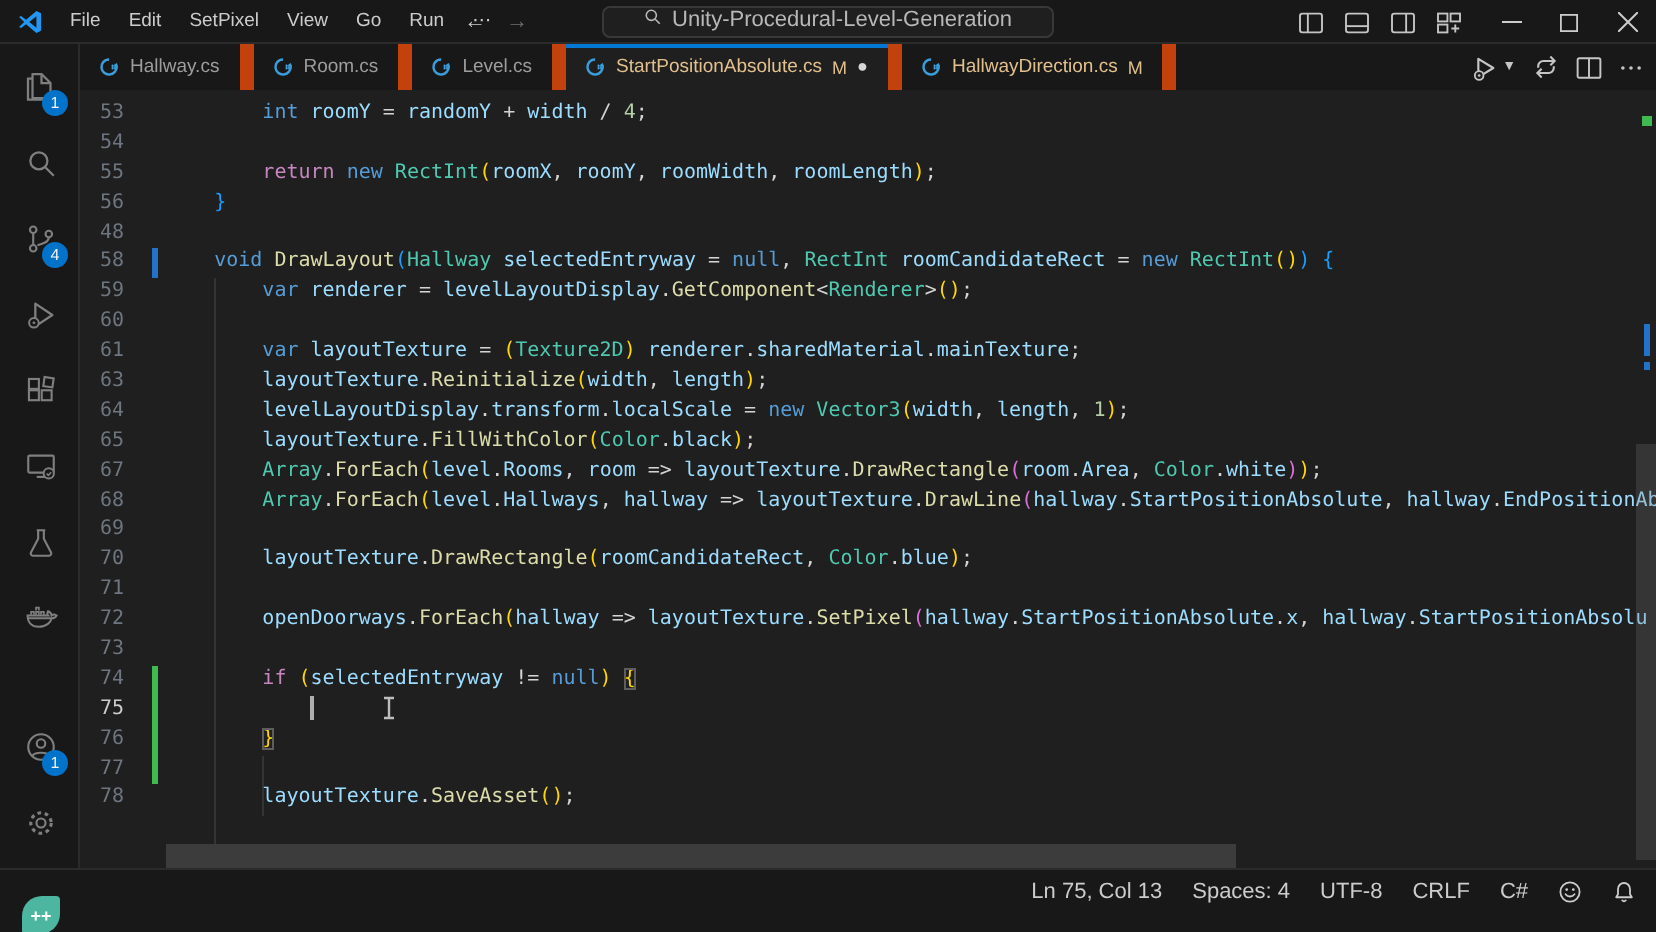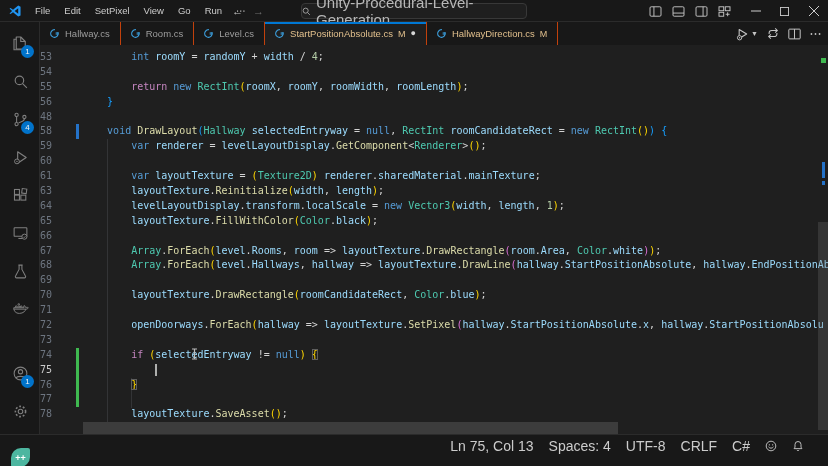--- a/index.html
+++ b/index.html
@@ -10,70 +10,70 @@
     color:#cccccc; -webkit-font-smoothing:antialiased;
   }
   
   .titlebar { position:absolute; left:0; top:0; width:828px; height:22px; background:#181818; border-bottom:1px solid #2b2b2b; }
   .logo { position:absolute; left:8px; top:4px; width:14px; height:14px; }
   .menus { position:absolute; left:28px; top:0; height:22px; display:flex; align-items:center; }
   .menu-item { font-size:9.5px; padding:0 7px; height:18px; line-height:18px; border-radius:4px; color:#cccccc; cursor:default; }
   .nav { position:absolute; left:232px; top:0; height:22px; display:flex; align-items:center; gap:10px; font-size:11px; }
   .nav .fwd { color:#707070; }
   .cmd-center { position:absolute; left:50%; transform:translateX(-50%); top:3px; width:226px; height:16px;
-    background:#1f1f1f; border:1px solid #383838; border-radius:4px; display:flex; align-items:center; justify-content:center; gap:5px;
-    font-size:15px; color:#b8b8b8; }
+    background:#1f1f1f; border:1px solid #383838; border-radius:4px; display:flex; justify-content:center; gap:5px;
+    font-size:11px; color:#b8b8b8; }
   .layout-controls { position:absolute; right:92px; top:0; height:22px; display:flex; align-items:center; }
   .layout-controls .lc { width:23px; height:22px; display:flex; align-items:center; justify-content:center; }
   .win-controls { position:absolute; right:0; top:0; height:22px; display:flex; }
   .win-controls .wc { width:29px; height:22px; display:flex; align-items:center; justify-content:center; }
   
   .activitybar { position:absolute; left:0; top:22px; width:40px; height:412px; background:#181818; border-right:1px solid #2b2b2b; }
   .ab-group-top { position:absolute; top:2px; left:0; width:40px; display:flex; flex-direction:column; }
   .ab-group-bottom { position:absolute; bottom:4px; left:0; width:40px; display:flex; flex-direction:column; }
   .ab-item { position:relative; width:40px; height:38px; display:flex; align-items:center; justify-content:center; opacity:.95; }
   .ab-badge { position:absolute; right:6px; bottom:4px; min-width:13px; height:13px; padding:0 3px; border-radius:8px;
     background:var(--badge-bg); color:#fff; font-size:8px; line-height:13px; text-align:center; }
   
   .tabbar { position:absolute; left:40px; top:22px; width:788px; height:23px; background:#181818; display:flex; }
   .tab { position:relative; height:23px; display:flex; align-items:center; gap:5px; padding:0 10px 0 9px;
-    background:#181818; border-right:1px solid #c2410c; font-size:9.5px; color:#9d9d9d; }
+    background:#181818; border-right:7px solid #c2410c; font-size:9.5px; color:#9d9d9d; }
   .tab.active { background:#1f1f1f; color:#e8e8e8; }
   .tab.active::before { content:""; position:absolute; left:0; right:0; top:0; height:1.5px; background:var(--accent); }
   .tab .t-label.modified { color:var(--modified); }
   .tab .t-state { color:var(--modified); font-size:9px; }
   .tab .t-dirty { color:#d7d7d7; font-size:9px; line-height:9px; }
   .editor-actions { position:absolute; right:4px; top:22px; height:23px; display:flex; align-items:center; gap:4px; }
   .ea { display:flex; align-items:center; justify-content:center; height:20px; padding:0 2px; color:#c5c5c5; }
   .ea .chev { font-size:7px; color:#c5c5c5; margin-left:1px; }
   
   .editor { position:absolute; left:40px; top:45px; width:788px; height:389px; background:#1f1f1f; overflow:hidden; }
   .code-lines { position:absolute; left:0; top:5px; width:100%; }
   .code-row { display:flex; height:14.9px; line-height:14.9px; font-family:"DejaVu Sans Mono", monospace; font-size:10px; white-space:pre; }
-  .ln { width:32px; text-align:left; color:#6e7681; flex:0 0 32px; }
+  .ln { width:32px; text-align:center; color:#6e7681; flex:0 0 32px; }
   .ln.cur { color:#cccccc; }
   .gut { width:11px; flex:0 0 11px; position:relative; }
   .gut .gm { position:absolute; left:4px; top:0; width:3px; height:14.9px; }
   .gut .gm.m { background:#2472c8; }
   .gut .gm.a { background:#3fb950; }
   .code { color:#d4d4d4; }
   .tk.kw { color:#569CD6; } .tk.ct { color:#C586C0; } .tk.ty { color:#4EC9B0; }
   .tk.fn { color:#DCDCAA; } .tk.vr { color:#9CDCFE; } .tk.nm { color:#B5CEA8; }
   .tk.op { color:#D4D4D4; } .tk.tx { color:#D4D4D4; }
   .tk.b1 { color:#FFD700; } .tk.b2 { color:#DA70D6; } .tk.b3 { color:#179FFF; }
   .tk.bm { outline:1px solid #5e5e5e; outline-offset:-1px; }
   .caret { display:inline-block; width:1.5px; height:12px; background:#aeafad; vertical-align:middle; }
   .indent-guide { position:absolute; width:1px; background:#333436; }
   .hscroll { position:absolute; left:43px; top:377px; width:535px; height:12px; background:rgba(121,121,121,0.32); }
   .vscroll { position:absolute; right:0; top:177px; width:10px; height:208px; background:rgba(121,121,121,0.25); }
   .ruler-mark { position:absolute; }
   .mouse-ibeam { position:absolute; left:151px; top:303px; }
   
   .statusbar { position:absolute; left:0; top:434px; width:828px; height:32px; background:#181818; border-top:1px solid #2b2b2b; }
-  .sb-right { position:absolute; right:24px; top:2px; height:18px; display:flex; align-items:center; gap:15px; font-size:14px; color:#cccccc; }
+  .sb-right { position:absolute; right:10px; top:2px; height:18px; display:flex; align-items:center; gap:15px; font-size:11px; color:#cccccc; }
   .sb-item { white-space:nowrap; }
   .sb-icon { display:flex; align-items:center; }
   .leaf-badge { position:absolute; left:11px; top:13px; width:19px; height:19px; background:#4db6a0;
     border-radius:10px 2px 10px 2px; color:#ffffff; font-size:9px; font-weight:bold; line-height:8px;
     display:flex; flex-direction:column; align-items:center; justify-content:center; }
   svg { display:block; }
 </style>
 </head>
 <body>
 
@@ -342,21 +342,20 @@
         <div class="code-row"><span class="ln">55</span><span class="gut"></span><span class="code">        <span class="tk ct">return</span><span class="tk tx"> </span><span class="tk kw">new</span><span class="tk tx"> </span><span class="tk ty">RectInt</span><span class="tk b1">(</span><span class="tk vr">roomX</span><span class="tk op">, </span><span class="tk vr">roomY</span><span class="tk op">, </span><span class="tk vr">roomWidth</span><span class="tk op">, </span><span class="tk vr">roomLength</span><span class="tk b1">)</span><span class="tk op">;</span></span></div>
         <div class="code-row"><span class="ln">56</span><span class="gut"></span><span class="code">    <span class="tk b3">}</span></span></div>
         <div class="code-row"><span class="ln">48</span><span class="gut"></span><span class="code"></span></div>
         <div class="code-row"><span class="ln">58</span><span class="gut"><span class="gm m"></span></span><span class="code">    <span class="tk kw">void</span><span class="tk tx"> </span><span class="tk fn">DrawLayout</span><span class="tk b3">(</span><span class="tk ty">Hallway</span><span class="tk tx"> </span><span class="tk vr">selectedEntryway</span><span class="tk op"> = </span><span class="tk kw">null</span><span class="tk op">, </span><span class="tk ty">RectInt</span><span class="tk tx"> </span><span class="tk vr">roomCandidateRect</span><span class="tk op"> = </span><span class="tk kw">new</span><span class="tk tx"> </span><span class="tk ty">RectInt</span><span class="tk b1">()</span><span class="tk b3">)</span><span class="tk tx"> </span><span class="tk b3">{</span></span></div>
         <div class="code-row"><span class="ln">59</span><span class="gut"></span><span class="code">        <span class="tk kw">var</span><span class="tk tx"> </span><span class="tk vr">renderer</span><span class="tk op"> = </span><span class="tk vr">levelLayoutDisplay</span><span class="tk op">.</span><span class="tk fn">GetComponent</span><span class="tk op">&lt;</span><span class="tk ty">Renderer</span><span class="tk op">&gt;</span><span class="tk b1">()</span><span class="tk op">;</span></span></div>
         <div class="code-row"><span class="ln">60</span><span class="gut"></span><span class="code"></span></div>
         <div class="code-row"><span class="ln">61</span><span class="gut"></span><span class="code">        <span class="tk kw">var</span><span class="tk tx"> </span><span class="tk vr">layoutTexture</span><span class="tk op"> = </span><span class="tk b1">(</span><span class="tk ty">Texture2D</span><span class="tk b1">)</span><span class="tk tx"> </span><span class="tk vr">renderer</span><span class="tk op">.</span><span class="tk vr">sharedMaterial</span><span class="tk op">.</span><span class="tk vr">mainTexture</span><span class="tk op">;</span></span></div>
         <div class="code-row"><span class="ln">63</span><span class="gut"></span><span class="code">        <span class="tk vr">layoutTexture</span><span class="tk op">.</span><span class="tk fn">Reinitialize</span><span class="tk b1">(</span><span class="tk vr">width</span><span class="tk op">, </span><span class="tk vr">length</span><span class="tk b1">)</span><span class="tk op">;</span></span></div>
         <div class="code-row"><span class="ln">64</span><span class="gut"></span><span class="code">        <span class="tk vr">levelLayoutDisplay</span><span class="tk op">.</span><span class="tk vr">transform</span><span class="tk op">.</span><span class="tk vr">localScale</span><span class="tk op"> = </span><span class="tk kw">new</span><span class="tk tx"> </span><span class="tk ty">Vector3</span><span class="tk b1">(</span><span class="tk vr">width</span><span class="tk op">, </span><span class="tk vr">length</span><span class="tk op">, </span><span class="tk nm">1</span><span class="tk b1">)</span><span class="tk op">;</span></span></div>
         <div class="code-row"><span class="ln">65</span><span class="gut"></span><span class="code">        <span class="tk vr">layoutTexture</span><span class="tk op">.</span><span class="tk fn">FillWithColor</span><span class="tk b1">(</span><span class="tk ty">Color</span><span class="tk op">.</span><span class="tk vr">black</span><span class="tk b1">)</span><span class="tk op">;</span></span></div>
-        <div class="code-row"><span class="ln">66</span><span class="gut"></span><span class="code"></span></div>
         <div class="code-row"><span class="ln">67</span><span class="gut"></span><span class="code">        <span class="tk ty">Array</span><span class="tk op">.</span><span class="tk fn">ForEach</span><span class="tk b1">(</span><span class="tk vr">level</span><span class="tk op">.</span><span class="tk vr">Rooms</span><span class="tk op">, </span><span class="tk vr">room</span><span class="tk op"> =&gt; </span><span class="tk vr">layoutTexture</span><span class="tk op">.</span><span class="tk fn">DrawRectangle</span><span class="tk b2">(</span><span class="tk vr">room</span><span class="tk op">.</span><span class="tk vr">Area</span><span class="tk op">, </span><span class="tk ty">Color</span><span class="tk op">.</span><span class="tk vr">white</span><span class="tk b2">)</span><span class="tk b1">)</span><span class="tk op">;</span></span></div>
         <div class="code-row"><span class="ln">68</span><span class="gut"></span><span class="code">        <span class="tk ty">Array</span><span class="tk op">.</span><span class="tk fn">ForEach</span><span class="tk b1">(</span><span class="tk vr">level</span><span class="tk op">.</span><span class="tk vr">Hallways</span><span class="tk op">, </span><span class="tk vr">hallway</span><span class="tk op"> =&gt; </span><span class="tk vr">layoutTexture</span><span class="tk op">.</span><span class="tk fn">DrawLine</span><span class="tk b2">(</span><span class="tk vr">hallway</span><span class="tk op">.</span><span class="tk vr">StartPositionAbsolute</span><span class="tk op">, </span><span class="tk vr">hallway</span><span class="tk op">.</span><span class="tk vr">EndPositionAb</span></span></div>
         <div class="code-row"><span class="ln">69</span><span class="gut"></span><span class="code"></span></div>
         <div class="code-row"><span class="ln">70</span><span class="gut"></span><span class="code">        <span class="tk vr">layoutTexture</span><span class="tk op">.</span><span class="tk fn">DrawRectangle</span><span class="tk b1">(</span><span class="tk vr">roomCandidateRect</span><span class="tk op">, </span><span class="tk ty">Color</span><span class="tk op">.</span><span class="tk vr">blue</span><span class="tk b1">)</span><span class="tk op">;</span></span></div>
         <div class="code-row"><span class="ln">71</span><span class="gut"></span><span class="code"></span></div>
         <div class="code-row"><span class="ln">72</span><span class="gut"></span><span class="code">        <span class="tk vr">openDoorways</span><span class="tk op">.</span><span class="tk fn">ForEach</span><span class="tk b1">(</span><span class="tk vr">hallway</span><span class="tk op"> =&gt; </span><span class="tk vr">layoutTexture</span><span class="tk op">.</span><span class="tk fn">SetPixel</span><span class="tk b2">(</span><span class="tk vr">hallway</span><span class="tk op">.</span><span class="tk vr">StartPositionAbsolute</span><span class="tk op">.</span><span class="tk vr">x</span><span class="tk op">, </span><span class="tk vr">hallway</span><span class="tk op">.</span><span class="tk vr">StartPositionAbsolu</span></span></div>
         <div class="code-row"><span class="ln">73</span><span class="gut"></span><span class="code"></span></div>
         <div class="code-row"><span class="ln">74</span><span class="gut"><span class="gm a"></span></span><span class="code">        <span class="tk ct">if</span><span class="tk tx"> </span><span class="tk b1">(</span><span class="tk vr">selectedEntryway</span><span class="tk op"> != </span><span class="tk kw">null</span><span class="tk b1">)</span><span class="tk tx"> </span><span class="tk b1 bm">{</span></span></div>
         <div class="code-row"><span class="ln cur">75</span><span class="gut"><span class="gm a"></span></span><span class="code">            <span class="caret"></span></span></div>
         <div class="code-row"><span class="ln">76</span><span class="gut"><span class="gm a"></span></span><span class="code">        <span class="tk b1 bm">}</span></span></div>

